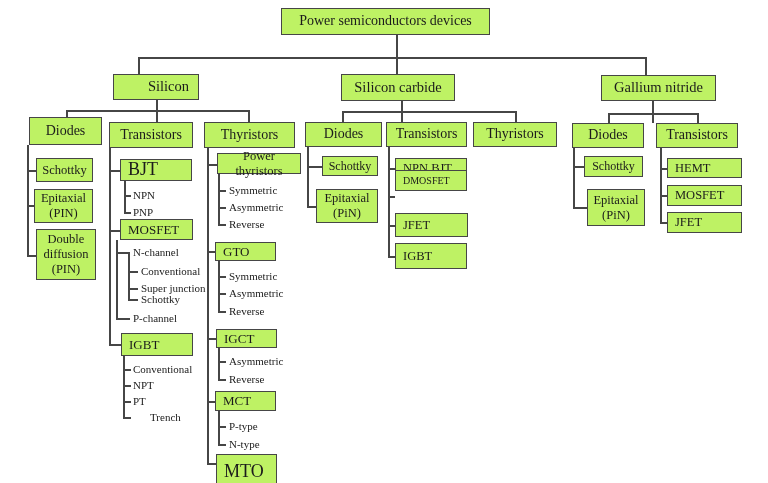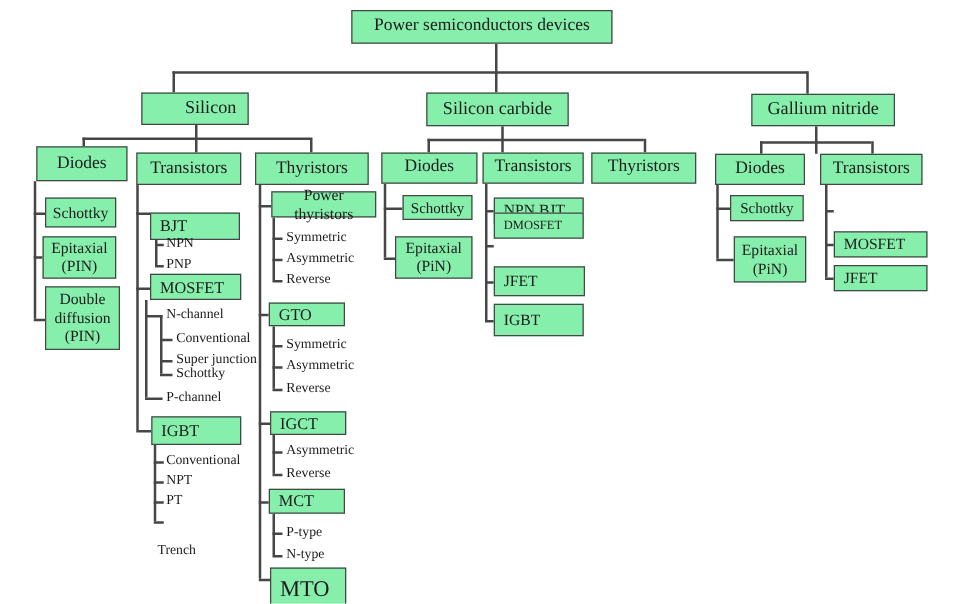--- a/index.html
+++ b/index.html
@@ -7,21 +7,21 @@
     position:relative;
     width:768px;height:483px;
     background:#ffffff;
     font-family:"Liberation Serif","DejaVu Serif",serif;
     overflow:hidden;
   }
   .box{
     position:absolute;
     box-sizing:border-box;
     border:1.6px solid #464646;
-    background:#86efac;
+    background:#bef264;
     color:#1b1b1b;
     display:flex;align-items:center;justify-content:center;
     text-align:center;
     white-space:pre-line;
     line-height:1.18;
   }
   .box.left{
     justify-content:flex-start;
     text-align:left;
     padding-left:7px;
@@ -123,21 +123,21 @@
     <div class="box" style="left: 601px; top: 75px; width: 115px; height: 26px; font-size: 14.5px;">Gallium nitride</div>
     <div class="box" style="left: 29px; top: 117px; width: 73px; height: 28px; font-size: 14px;">Diodes</div>
     <div class="box" style="left: 109px; top: 122px; width: 84px; height: 26px; font-size: 14px;">Transistors</div>
     <div class="box" style="left: 204px; top: 122px; width: 91px; height: 26px; font-size: 14px;">Thyristors</div>
     <div class="box" style="left: 36px; top: 158px; width: 57px; height: 24px; font-size: 12.5px;">Schottky</div>
     <div class="box" style="left: 34px; top: 189px; width: 59px; height: 34px; font-size: 12.5px;">Epitaxial
 (PIN)</div>
     <div class="box" style="left: 36px; top: 229px; width: 60px; height: 51px; font-size: 12.5px;">Double
 diffusion
 (PIN)</div>
-    <div class="box left" style="left: 120px; top: 170px; width: 72px; height: 22px; font-size: 13px;">BJT</div>
+    <div class="box left" style="left: 120px; top: 159px; width: 72px; height: 22px; font-size: 18px;">BJT</div>
     <div class="box left" style="left: 120px; top: 219px; width: 73px; height: 21px; font-size: 13px;">MOSFET</div>
     <div class="box left" style="left: 121px; top: 333px; width: 72px; height: 23px; font-size: 13px;">IGBT</div>
     <div class="box" style="left: 217px; top: 153px; width: 84px; height: 21px; font-size: 12.5px;">Power thyristors</div>
     <div class="box left" style="left: 215px; top: 242px; width: 61px; height: 19px; font-size: 13px;">GTO</div>
     <div class="box left" style="left: 216px; top: 329px; width: 61px; height: 19px; font-size: 13px;">IGCT</div>
     <div class="box left" style="left: 215px; top: 391px; width: 61px; height: 20px; font-size: 13px;">MCT</div>
     <div class="box left" style="left: 216px; top: 454px; width: 61px; height: 35px; font-size: 18px;">MTO</div>
     <div class="box" style="left: 305px; top: 122px; width: 77px; height: 25px; font-size: 14px;">Diodes</div>
     <div class="box" style="left: 386px; top: 122px; width: 81px; height: 25px; font-size: 14px;">Transistors</div>
     <div class="box" style="left: 473px; top: 122px; width: 84px; height: 25px; font-size: 14px;">Thyristors</div>
@@ -146,33 +146,34 @@
 (PiN)</div>
     <div class="box left" style="left: 395px; top: 158px; width: 72px; height: 21px; font-size: 12.5px;">NPN BJT</div>
     <div class="box left" style="left: 395px; top: 170px; width: 72px; height: 21px; font-size: 10px;">DMOSFET</div>
     <div class="box left" style="left: 395px; top: 213px; width: 73px; height: 24px; font-size: 12.5px;">JFET</div>
     <div class="box left" style="left: 395px; top: 243px; width: 72px; height: 26px; font-size: 12.5px;">IGBT</div>
     <div class="box" style="left: 572px; top: 123px; width: 72px; height: 25px; font-size: 14px;">Diodes</div>
     <div class="box" style="left: 656px; top: 123px; width: 82px; height: 25px; font-size: 14px;">Transistors</div>
     <div class="box" style="left: 584px; top: 156px; width: 59px; height: 21px; font-size: 12px;">Schottky</div>
     <div class="box" style="left: 587px; top: 189px; width: 58px; height: 37px; font-size: 12.5px;">Epitaxial
 (PiN)</div>
+    <div class="box left" style="left: 667px; top: 158px; width: 75px; height: 20px; font-size: 12.5px;">HEMT</div>
     <div class="box left" style="left: 667px; top: 185px; width: 75px; height: 21px; font-size: 12.5px;">MOSFET</div>
     <div class="box left" style="left: 667px; top: 212px; width: 75px; height: 21px; font-size: 12.5px;">JFET</div>
     <div class="leaf" style="left: 133px; top: 195px;">NPN</div>
     <div class="leaf" style="left: 133px; top: 212px;">PNP</div>
     <div class="leaf" style="left: 133px; top: 252px;">N-channel</div>
     <div class="leaf" style="left: 141px; top: 271px;">Conventional</div>
     <div class="leaf" style="left: 141px; top: 288px;">Super junction</div>
     <div class="leaf" style="left: 141px; top: 299px;">Schottky</div>
     <div class="leaf" style="left: 133px; top: 318px;">P-channel</div>
     <div class="leaf" style="left: 133px; top: 369px;">Conventional</div>
     <div class="leaf" style="left: 133px; top: 385px;">NPT</div>
     <div class="leaf" style="left: 133px; top: 401px;">PT</div>
-    <div class="leaf" style="left: 126px; top: 417px; margin-top: 24px;">Trench</div>
+    <div class="leaf" style="left: 150px; top: 417px;">Trench</div>
     <div class="leaf" style="left: 229px; top: 190px;">Symmetric</div>
     <div class="leaf" style="left: 229px; top: 207px;">Asymmetric</div>
     <div class="leaf" style="left: 229px; top: 224px;">Reverse</div>
     <div class="leaf" style="left: 229px; top: 276px;">Symmetric</div>
     <div class="leaf" style="left: 229px; top: 293px;">Asymmetric</div>
     <div class="leaf" style="left: 229px; top: 311px;">Reverse</div>
     <div class="leaf" style="left: 229px; top: 361px;">Asymmetric</div>
     <div class="leaf" style="left: 229px; top: 379px;">Reverse</div>
     <div class="leaf" style="left: 229px; top: 426px;">P-type</div>
     <div class="leaf" style="left: 229px; top: 444px;">N-type</div>

